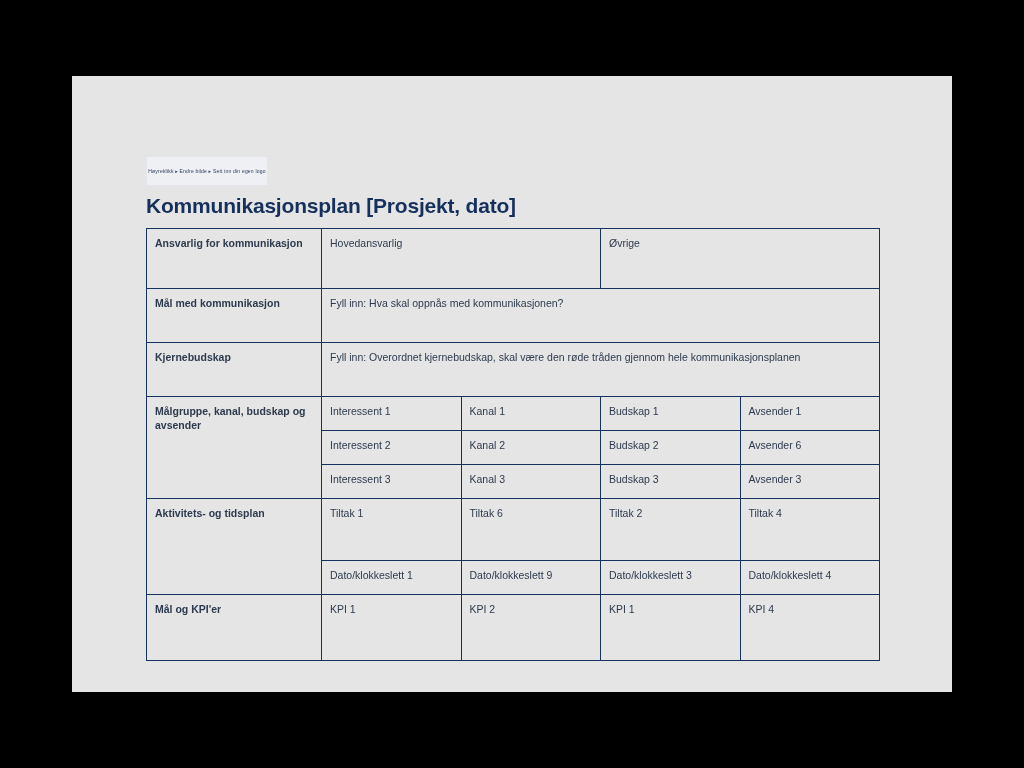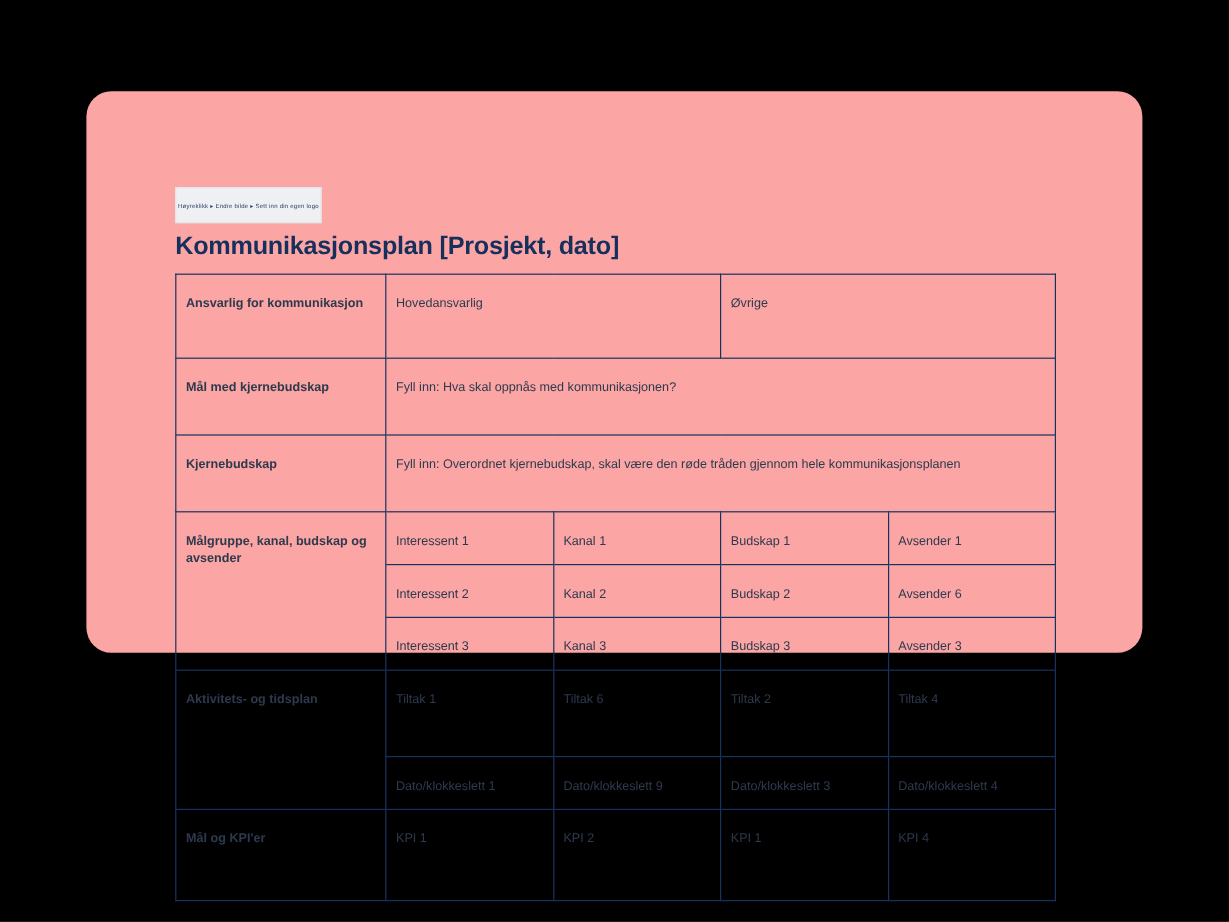--- a/index.html
+++ b/index.html
@@ -11,23 +11,22 @@
     width: 1024px;
     height: 768px;
     font-family: "Liberation Sans", sans-serif;
     overflow: hidden;
   }
   .slide-canvas {
     position: absolute;
     left: 72px;
     top: 76px;
     width: 880px;
-    height: 468px;
-    background: #fca5a5;
-    border-radius: 21px;
+    height: 616px;
+    background: #e5e5e5;
   }
   .logo-placeholder {
     position: absolute;
     left: 74px;
     top: 80px;
     width: 120px;
     height: 28px;
     background: #eef0f4;
     border: 1px solid #e2e5ea;
     display: flex;
@@ -53,21 +52,21 @@
     position: absolute;
     left: 74px;
     top: 152px;
     width: 734px;
     border-collapse: collapse;
     table-layout: fixed;
   }
   table.plan td {
     border: 1px solid #17325f;
     vertical-align: top;
-    padding: 17px 8px 6px 8px;
+    padding: 7px 8px 6px 8px;
     font-size: 10.5px;
     color: #2d3a4d;
     line-height: 1.35;
   }
   td.rowhead {
     width: 158px;
     font-weight: bold;
     color: #16305c;
     font-size: 10.5px;
   }
@@ -90,21 +89,21 @@
 
   <table class="plan">
     <tbody>
       <tr>
         <td class="rowhead h-tall" rowspan="1">Ansvarlig for kommunikasjon</td>
         <td class="h-tall" colspan="2">Hovedansvarlig</td>
         <td class="h-tall" colspan="2">Øvrige</td>
       </tr>
 
       <tr>
-        <td class="rowhead h-mid">Mål med kjernebudskap</td>
+        <td class="rowhead h-mid">Mål med kommunikasjon</td>
         <td class="h-mid" colspan="4">Fyll inn: Hva skal oppnås med kommunikasjonen?</td>
       </tr>
 
       <tr>
         <td class="rowhead h-mid">Kjernebudskap</td>
         <td class="h-mid" colspan="4">Fyll inn: Overordnet kjernebudskap, skal være den røde tråden gjennom hele kommunikasjonsplanen</td>
       </tr>
 
       <tr>
         <td class="rowhead" rowspan="3">Målgruppe, kanal, budskap og avsender</td>

